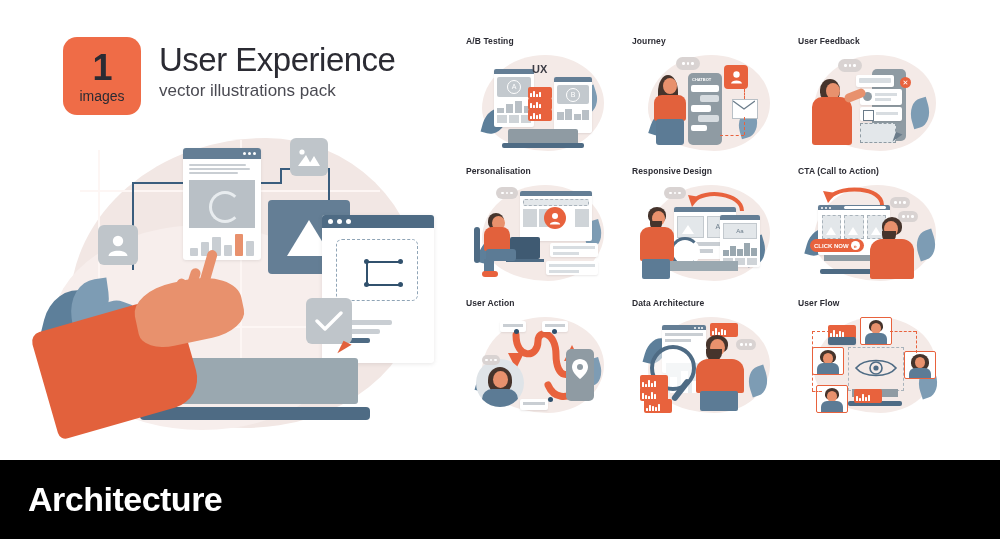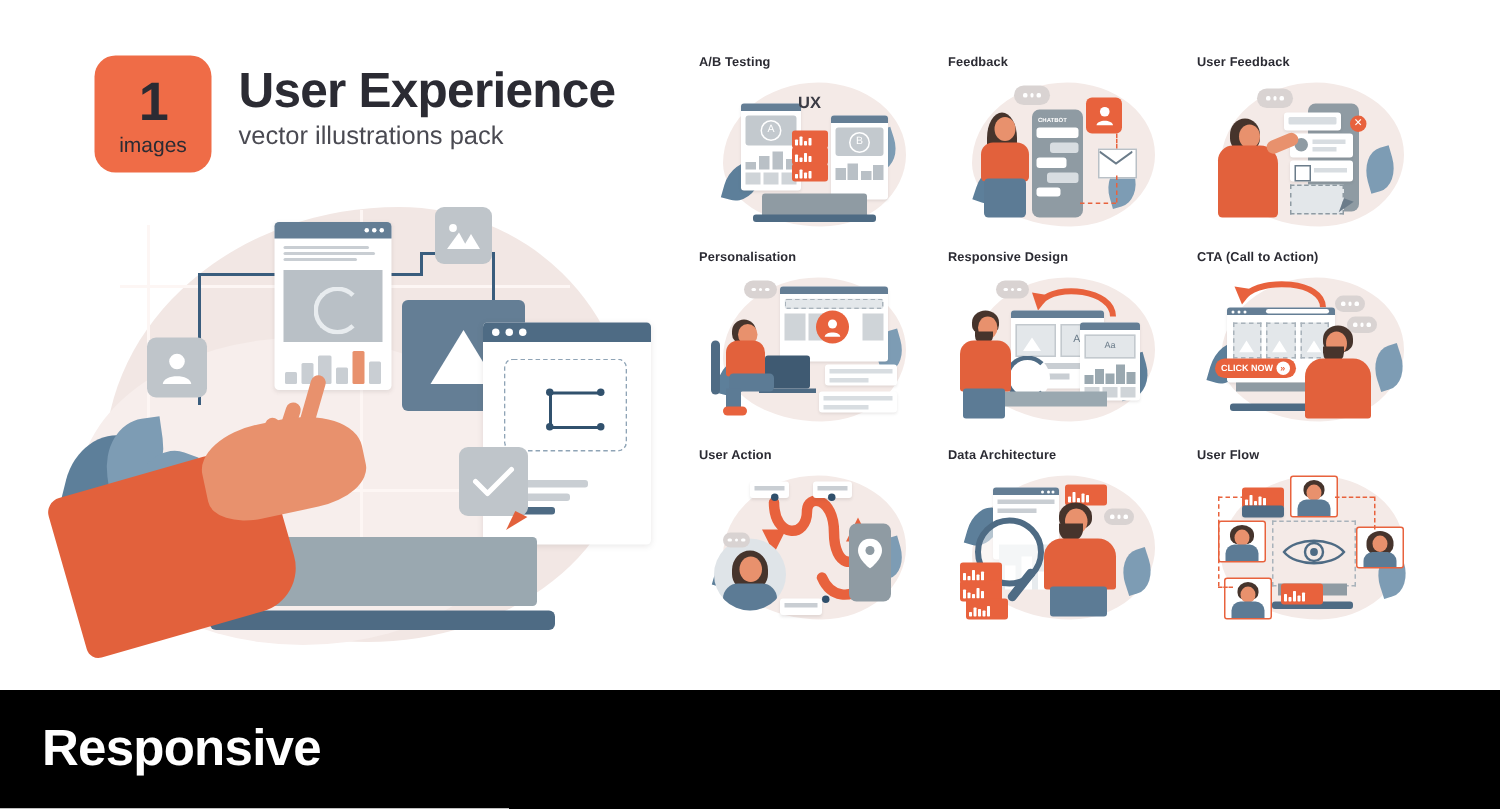--- a/index.html
+++ b/index.html
@@ -14,21 +14,21 @@
   
   .header{position:absolute;left:63px;top:37px;display:flex;align-items:flex-start;}
   .badge{
     width:78px;height:78px;border-radius:14px;background:#ef6c47;
     display:flex;flex-direction:column;align-items:center;justify-content:center;
     color:#2b2b33;line-height:1;
   }
   .badge-num{font-size:36px;font-weight:bold;letter-spacing:-1px;}
   .badge-sub{font-size:14px;margin-top:3px;}
   .titles{margin-left:18px;padding-top:6px;}
-  .title{font-size:33px;font-weight:bold;color:#2b2b33;letter-spacing:-0.5px;line-height:1.05;text-align:right;}
+  .title{font-size:33px;font-weight:normal;color:#2b2b33;letter-spacing:-0.5px;line-height:1.05;text-align:right;}
   .subtitle{font-size:17px;color:#4a4a52;margin-top:3px;}
 
   
   .hero{position:absolute;left:40px;top:130px;width:410px;height:310px;}
   .hero-blob{position:absolute;left:30px;top:8px;width:350px;height:290px;
     background:#f2e7e4;border-radius:56% 44% 50% 50%/58% 52% 48% 42%;}
   .hero-blob2{position:absolute;left:12px;top:95px;width:300px;height:205px;
     background:#f7eeec;border-radius:50%;}
   .grid-l{position:absolute;background:#fdf6f4;}
 
@@ -305,21 +305,21 @@
             <i style="height:6px"></i>
             <i style="height:4px"></i>
             <i style="height:5px"></i>
           </div>
         <div style="position:absolute;left:42px;top:78px;width:70px;height:16px;background:#8f9ba3;border-radius:2px;"></div>
         <div style="position:absolute;left:36px;top:92px;width:82px;height:5px;background:#4e6b84;border-radius:2px;"></div>
       </div>
     </div>
 
     <div class="cell" style="left:166px;top:0;">
-      <div class="cell-label">Feedback</div>
+      <div class="cell-label">Journey</div>
       <div class="cell-art">
         <div class="blob"></div>
         <div class="pl dk" style="left:20px;top:58px;width:22px;height:28px;transform:rotate(18deg);"></div>
         <div class="pl" style="left:106px;top:60px;width:20px;height:26px;transform:rotate(-16deg);"></div>
         <div class="bubble" style="left:44px;top:6px;width:24px;height:13px;">
             <i></i>
             <i></i>
             <i></i>
           </div>
         <div class="phone" style="left:56px;top:22px;width:34px;height:72px;">
@@ -709,14 +709,14 @@
         <div class="dashln" style="left:14px;top:78px;width:10px;"></div>
         <div class="dashln" style="left:92px;top:18px;width:26px;"></div>
         <div class="dashln v" style="left:118px;top:18px;height:22px;"></div>
       </div>
     </div>
 
   </div>
 </div>
 
 <div class="footer">
-  <div class="brand">Responsive</div>
+  <div class="brand">Architecture</div>
 </div>
 
 </body></html>

